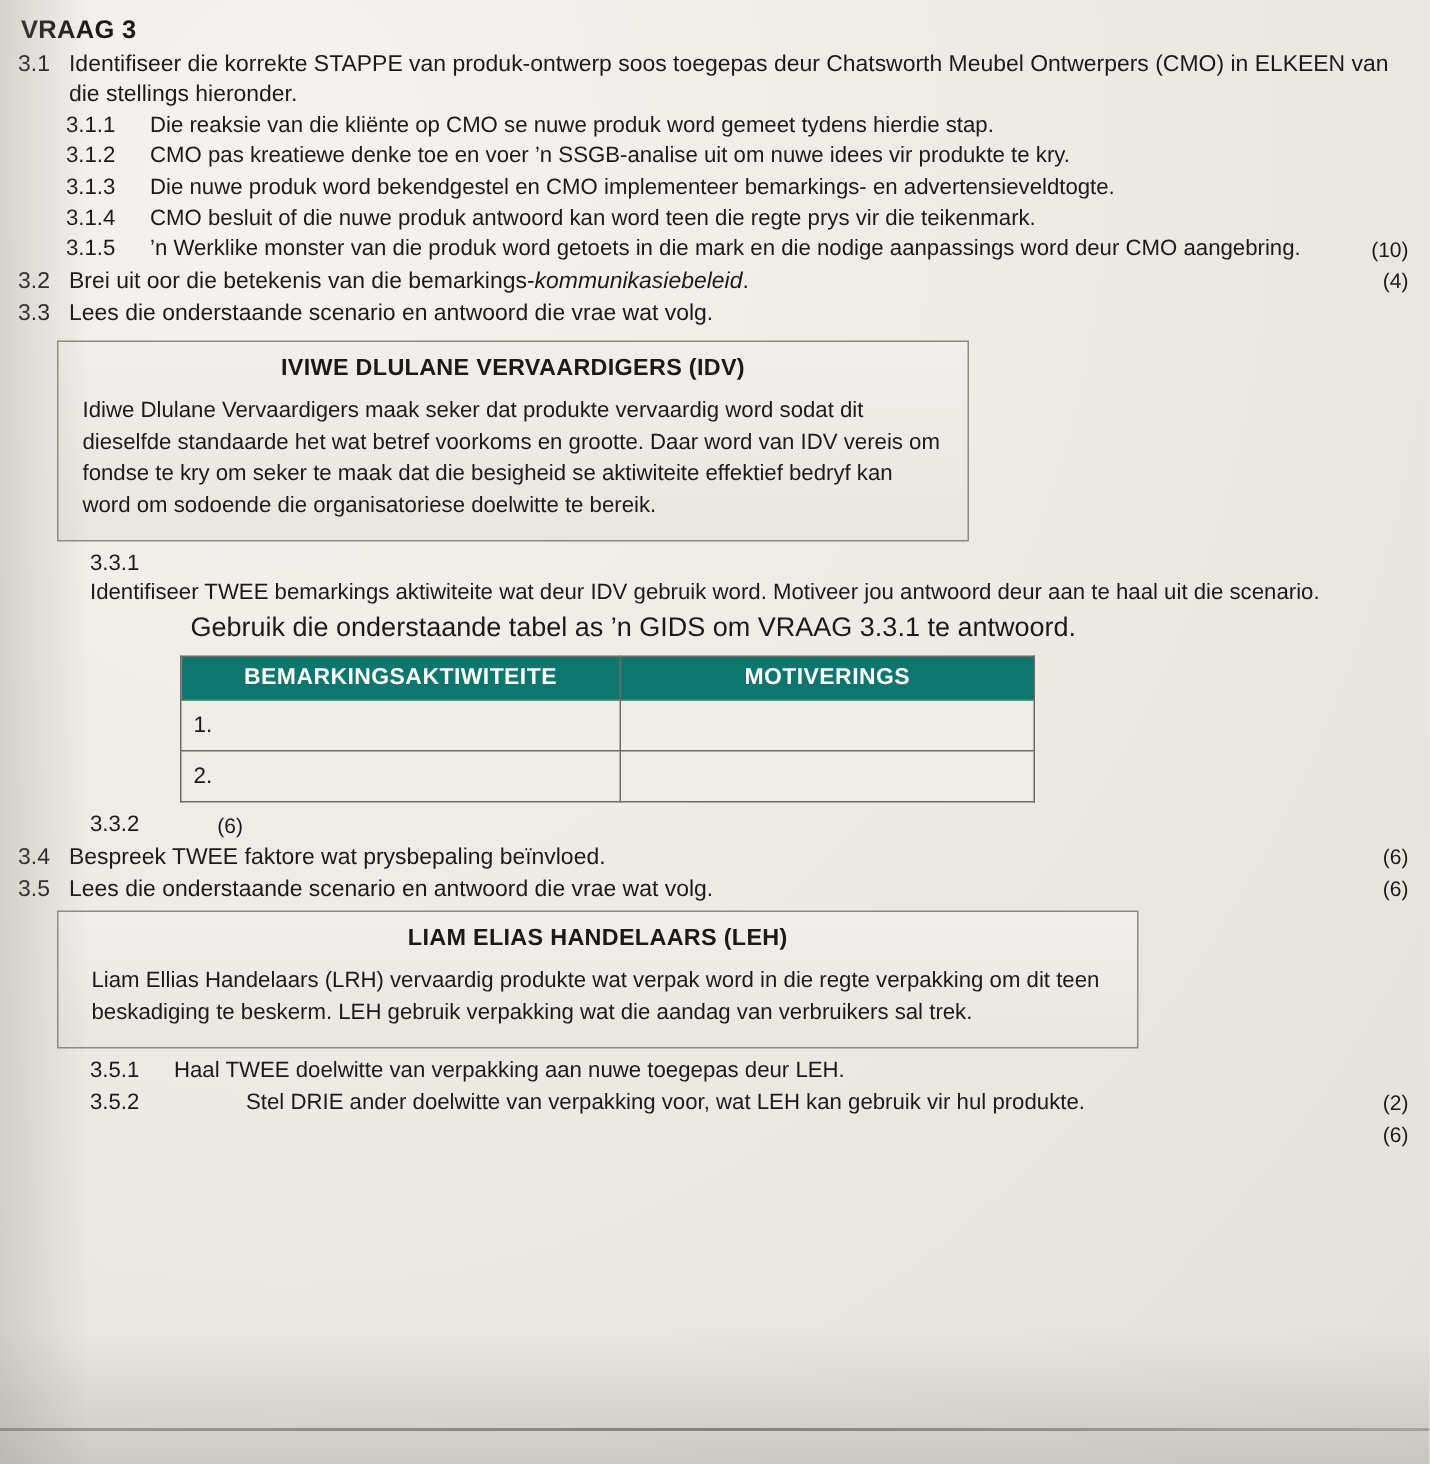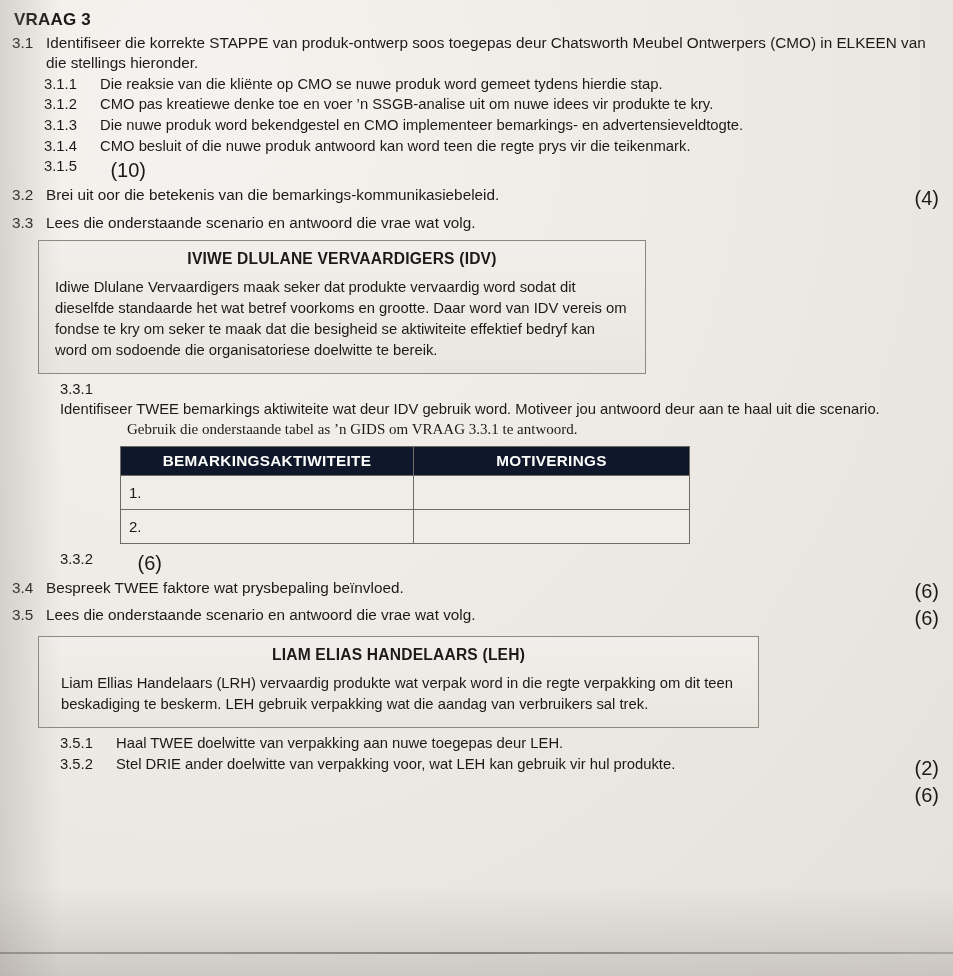--- a/index.html
+++ b/index.html
@@ -57,35 +57,34 @@
     flex: 0 0 auto;
     color: #1c1a18;
   }
   .txt {
     flex: 1 1 auto;
   }
   .marks {
     flex: 0 0 auto;
     text-align: right;
     width: 46px;
-    font-size: 20px;
+    font-size: 14px;
   }
 
   
   .lvl1 > .num { width: 34px; margin-left: 2px; }
   .lvl1 > .txt { padding-right: 4px; }
 
   
   .lvl2 { margin-left: 34px; font-size: 14.8px; }
   .lvl2 > .num { width: 56px; }
   .indent-body3 {
     margin-left: 117px;
-    font-size: 15px;
+    font-size: 18px;
     line-height: 1.33;
-    font-family: Liberation Serif, serif;
   }
 
   
   .scenario {
     border: 1.5px solid #8d8880;
     margin: 7px 0 6px 28px;
     width: 608px;
     padding: 9px 16px 12px 16px;
     background: linear-gradient(to bottom, #f1efeb, #e9e6e0);
     box-sizing: border-box;
@@ -111,21 +110,21 @@
   table.gids {
     border-collapse: collapse;
     margin-left: 110px;
     margin-top: 6px;
     margin-bottom: 6px;
     width: 570px;
     background: #efedE8;
   }
   table.gids th {
     border: 1px solid #6f6a64;
-    background: #0f172a;
+    background: #0f766e;
     color: #fdfdfc;
     font-size: 15.3px;
     font-weight: bold;
     padding: 5px 4px;
     text-align: center;
     letter-spacing: 0.3px;
   }
   table.gids th.col1 { width: 284px; }
   table.gids td {
     border: 1px solid #6f6a64;
@@ -137,21 +136,21 @@
 
   .bottom-rule {
     position: absolute;
     left: 0;
     right: 0;
     bottom: 22px;
     height: 2px;
     background: linear-gradient(to right, rgba(90,86,80,0.45), rgba(90,86,80,0.65), rgba(90,86,80,0.35));
   }
 
-  .italic { }
+  .italic { font-style: italic; }
 </style>
 </head>
 <body>
 
 <div class="paper"></div>
 
 <div class="content">
 
   <div class="q-title">VRAAG 3</div>
 
@@ -171,20 +170,21 @@
   <div class="line lvl2">
     <span class="num">3.1.3</span>
     <span class="txt">Die nuwe produk word bekendgestel en CMO implementeer bemarkings- en advertensieveldtogte.</span>
   </div>
   <div class="line lvl2">
     <span class="num">3.1.4</span>
     <span class="txt">CMO besluit of die nuwe produk antwoord kan word teen die regte prys vir die teikenmark.</span>
   </div>
   <div class="line lvl2">
     <span class="num">3.1.5</span>
+    <span class="txt">’n Werklike monster van die produk word getoets in die mark en die nodige aanpassings word deur CMO aangebring.</span>
     <span class="marks">(10)</span>
   </div>
 
   <div class="line lvl1">
     <span class="num">3.2</span>
     <span class="txt"><span>Brei uit oor die betekenis van die bemarkings-</span><span class="italic">kommunikasiebeleid</span><span>.</span></span>
     <span class="marks">(4)</span>
   </div>
 
   <div class="line lvl1">
@@ -241,21 +241,21 @@
 
   <div class="scenario second">
     <div class="scenario-title">LIAM ELIAS HANDELAARS (LEH)</div>
     <div class="scenario-body">Liam Ellias Handelaars (LRH) vervaardig produkte wat verpak word in die regte verpakking om dit teen beskadiging te beskerm.  LEH gebruik verpakking wat die aandag van verbruikers sal trek.</div>
   </div>
 
   <div class="line lvl2" style="margin-left:50px;">
     <span class="num">3.5.1</span>
     <span class="txt">Haal TWEE doelwitte van verpakking aan nuwe toegepas deur LEH.</span>
   </div>
-  <div class="line lvl2" style="margin-left:50px;">
+  <div class="line lvl2" style="margin-left:50px;gap:48px;">
     <span class="num">3.5.2</span>
     <span class="txt">Stel DRIE ander doelwitte van verpakking voor, wat LEH kan gebruik vir hul produkte.</span>
     <span class="marks">(2)</span>
   </div>
   <div class="line" style="margin-left:50px;">
     <span class="txt"></span>
     <span class="marks">(6)</span>
   </div>
 
 </div>

